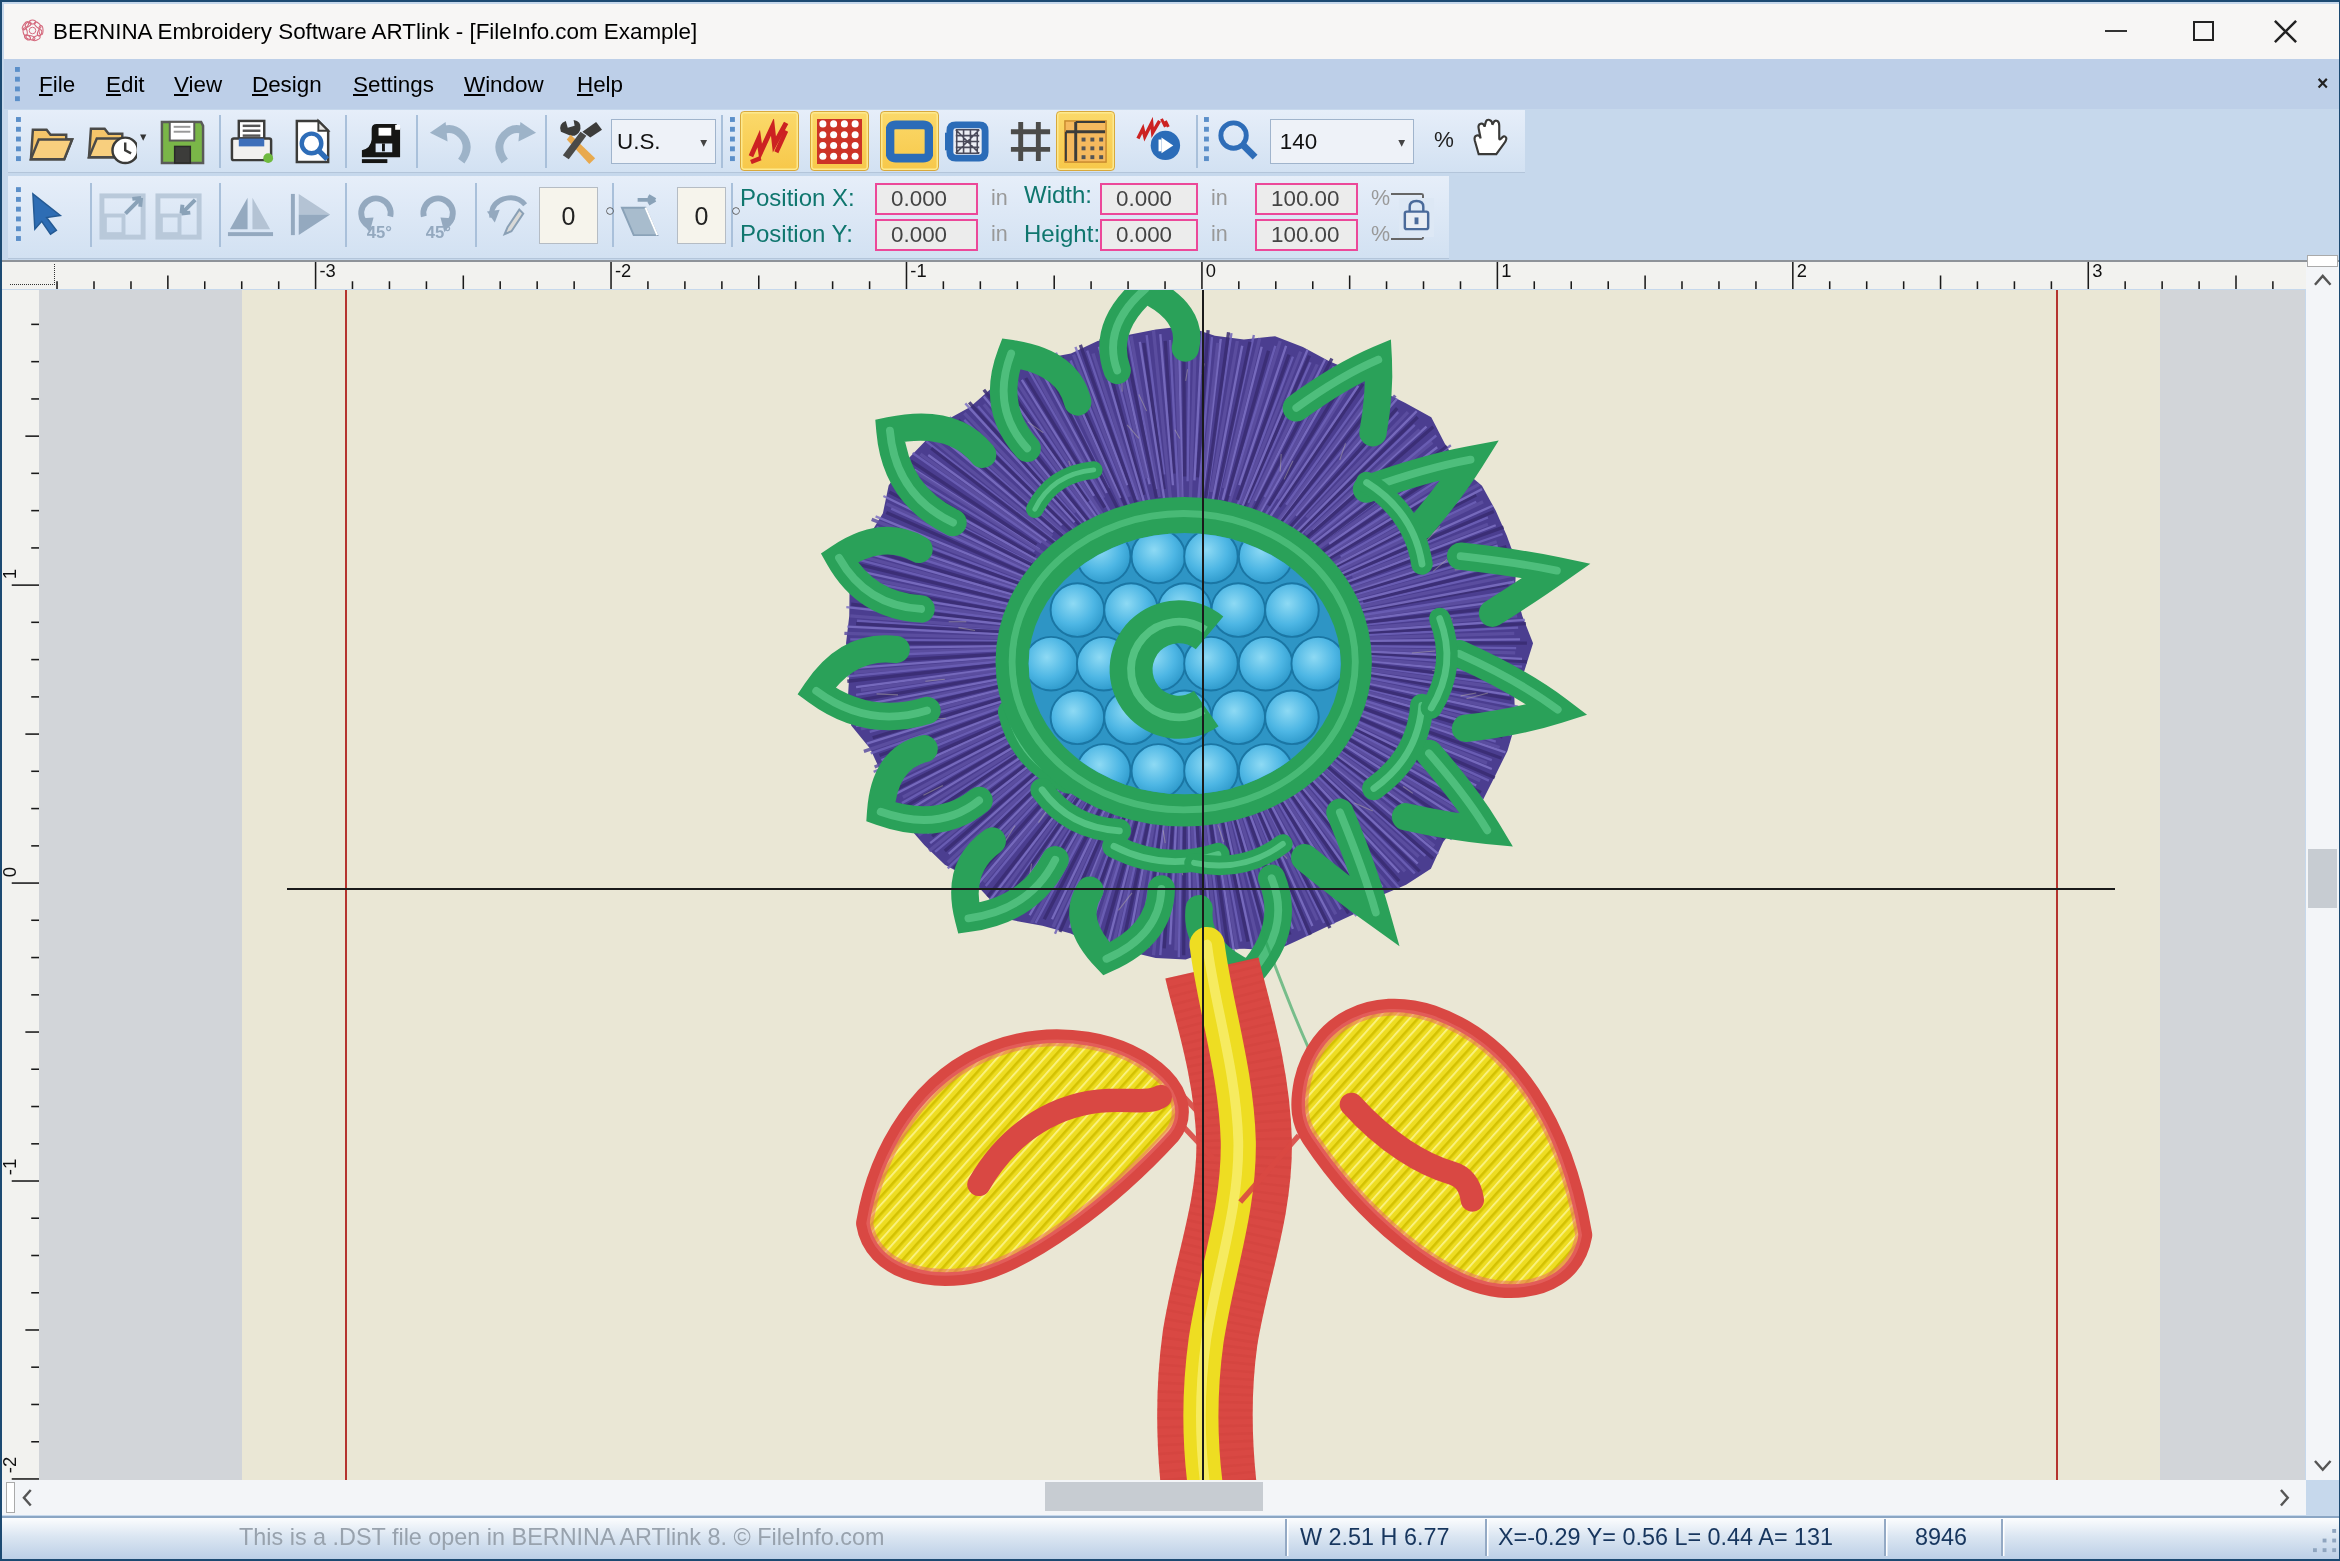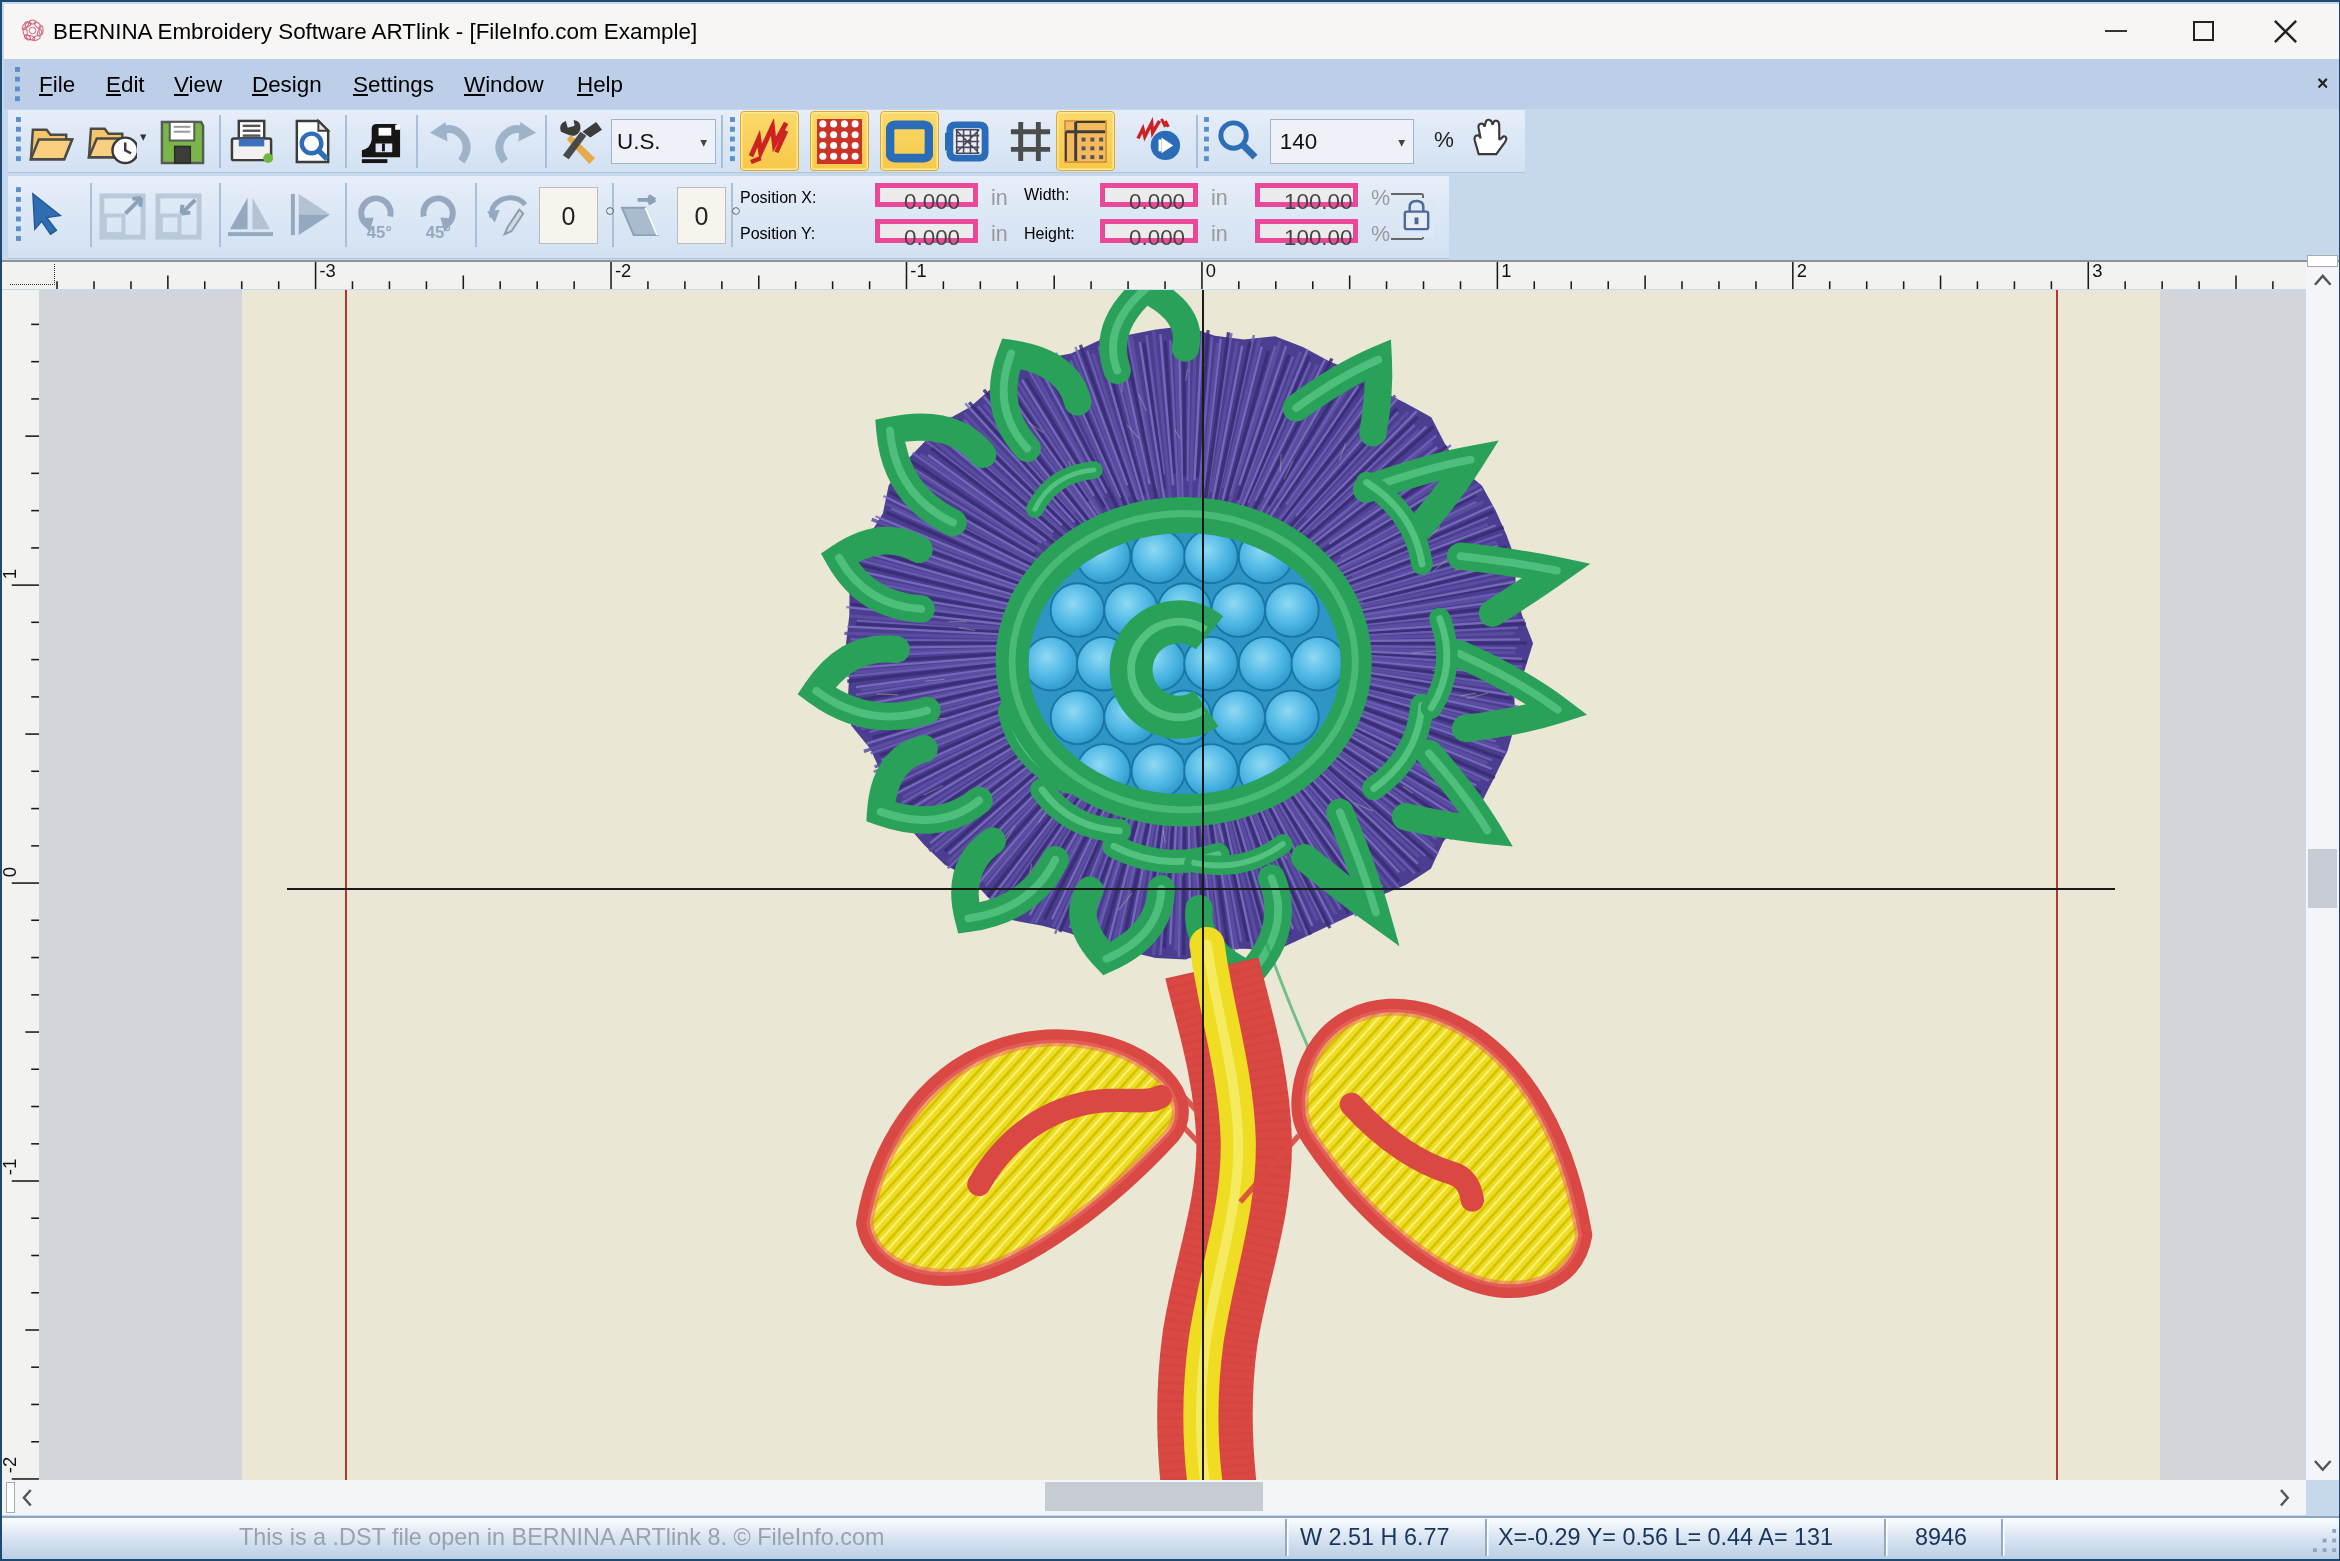--- a/index.html
+++ b/index.html
@@ -2,22 +2,22 @@
 <html><head><meta charset="utf-8"><title>t</title><style>*{margin:0;padding:0;box-sizing:border-box}
 html,body{width:2341px;height:1561px;overflow:hidden}
 body{font-family:"Liberation Sans",sans-serif;position:relative;background:#c6d8ec;border:2px solid #1c4a72;border-bottom:2.9px solid #1c4a72}
 .abs{position:absolute}
 .tpanel{background:linear-gradient(#e6eef9,#d2e1f2);border-bottom:1px solid #b3c5da}
 .vsep{width:1.5px;background:#a9c0da}
 .tbtn{background:linear-gradient(#fbd96a,#f7c84a);border:1.5px solid #d8a93c;border-radius:3.9px;box-shadow:inset 0 0 0 1.5px #fde98f}
 .combo{background:#eef2f8;border:1.5px solid #a0b4cc;font-size:22.4px;color:#111;display:flex;align-items:center}
 .combo .drop{margin-left:auto;margin-right:7.8px;font-size:13.7px;color:#444}
 .numbox{background:#f6f4ec;border:1.5px solid #b5bcc4;font-size:25px;color:#222;text-align:center}
-.flabel{font-size:16px;color:#000000;height:30px;line-height:30px}
-.fbox{background:#ececec;border:5px solid #ec4899;font-size:22.4px;color:#444;height:24px;line-height:28px;padding-left:24px}
+.flabel{font-size:24px;color:#0f766e;height:30px;line-height:30px}
+.fbox{background:#ececec;border:2px solid #ec4899;font-size:22.4px;color:#444;height:32px;line-height:28px;padding-left:14px}
 .funit{font-size:21.5px;color:#999;height:30px;line-height:30px}
 .stext{font-size:23.4px;height:45px;line-height:43px}
 </style></head>
 <body>
 <div class="abs" style="left:2px;top:2px;width:2337px;height:55px;background:#f7f6f5"></div>
 <div class="abs" style="left:15.6px;top:13.7px"><svg width="29" height="29" viewBox="0 0 30 30" style="">
       <ellipse cx="15" cy="6.2" rx="3.4" ry="2.1" fill="none" stroke="#d4687c" stroke-width="1.1" transform="rotate(0 15 15)"></ellipse>
       <ellipse cx="15" cy="7.3" rx="4.1" ry="2.1" fill="none" stroke="#d4687c" stroke-width="1.1" transform="rotate(44 15 15)"></ellipse>
       <ellipse cx="15" cy="6.2" rx="4.8" ry="2.1" fill="none" stroke="#d4687c" stroke-width="1.1" transform="rotate(88 15 15)"></ellipse>
       <ellipse cx="15" cy="7.3" rx="3.4" ry="2.1" fill="none" stroke="#d4687c" stroke-width="1.1" transform="rotate(108 15 15)"></ellipse>

